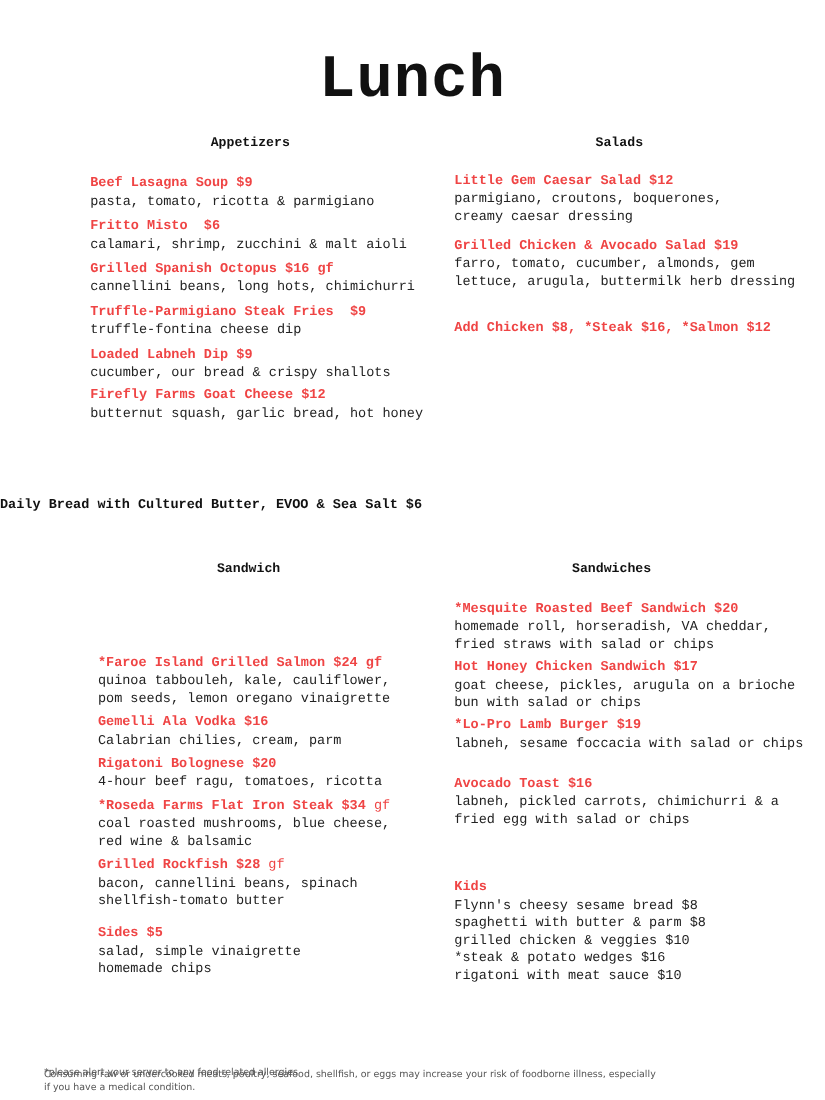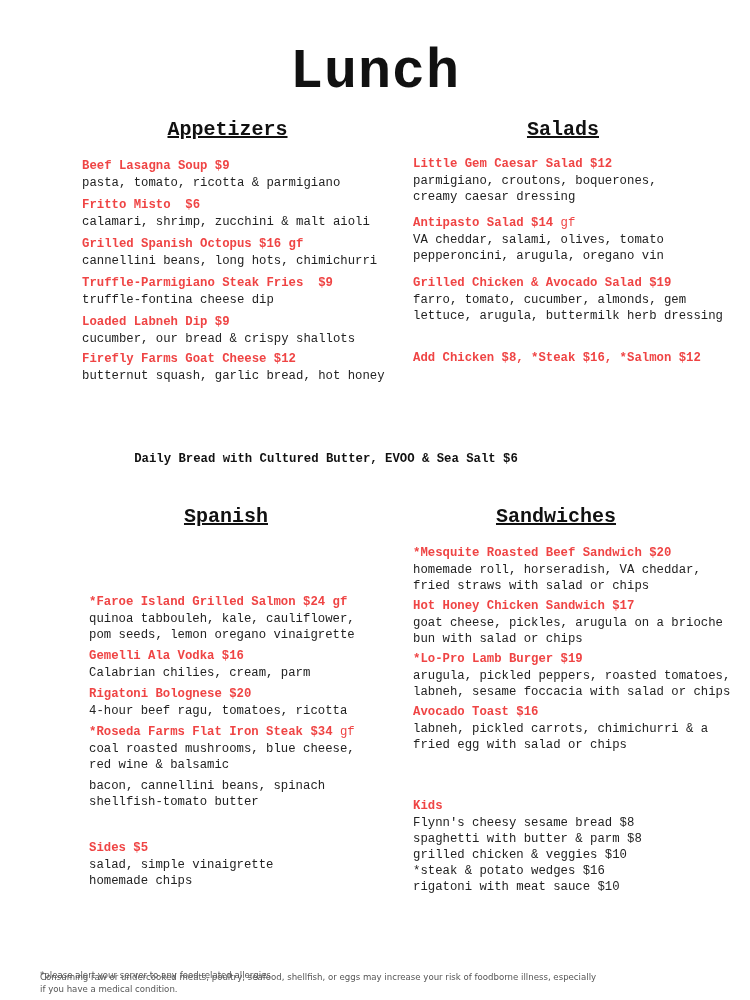--- a/index.html
+++ b/index.html
@@ -1,27 +1,27 @@
 <!DOCTYPE html>
 <html><head>
 <meta charset="utf-8">
 <style>
   html, body { margin: 0; padding: 0; background: #ffffff; }
   body { width: 750px; height: 1000px; position: relative; overflow: hidden; color: #1a1a1a; }
   .title { position: absolute; left: 0; width: 750px; top: 40px; text-align: center;
            font-family: "Liberation Mono", "DejaVu Sans Mono", monospace; font-weight: bold;
            font-size: 55px; line-height: 66px; color: #111; letter-spacing: 1px; }
   .sec-head { position: absolute; font-family: "Liberation Mono", "DejaVu Sans Mono", monospace;
-              font-weight: bold; font-size: 20px; line-height: 20px; text-align: center; color: #111; text-decoration: underline; }
+              font-weight: bold; font-size: 12px; line-height: 20px; text-align: center; color: #111; }
   .col { position: absolute; font-family: "Liberation Mono", "DejaVu Sans Mono", monospace; font-size: 12.3px; }
   .item { margin: 0; }
   .item-name { font-weight: bold; line-height: 17px; white-space: pre; color: #ef4444; }
   .item-name .suffix { font-weight: normal; }
   .item-desc { line-height: 16px; white-space: pre; color: #222; }
-  .bread { position: absolute; left: 0; width: 652px; top: 451px; text-align: center;
+  .bread { position: absolute; left: 0; width: 652px; top: 451px; 
            font-family: "Liberation Mono", "DejaVu Sans Mono", monospace; font-weight: bold;
            font-size: 12.3px; line-height: 17px; color: #111; white-space: pre; }
   .footer { position: absolute; left: 40px; width: 560px; font-family: "DejaVu Sans", "Liberation Sans", sans-serif;
             font-size: 8.6px; color: #555; line-height: 11.5px; }
 </style>
 </head>
 <body>
 
 <div class="title">Lunch</div>
 
@@ -53,56 +53,52 @@
   </div>
 </div>
 
 <div class="sec-head" style="left:500px;width:126px;top:120px;">Salads</div>
 <div class="col" style="left:413px;top:156px;width:330px;">
   <div class="item" style="height:59px;">
     <div class="item-name">Little Gem Caesar Salad $12</div>
     <div class="item-desc">parmigiano, croutons, boquerones,</div>
     <div class="item-desc">creamy caesar dressing</div>
   </div>
-  <div class="item" style="height:60px;">
-    <div class="item-name"><span>Antipasto Salad $14</span><span class="suffix"> gf</span></div>
-    <div class="item-desc">VA cheddar, salami, olives, tomato</div>
-    <div class="item-desc">pepperoncini, arugula, oregano vin</div>
-  </div>
   <div class="item" style="height:75px;">
     <div class="item-name">Grilled Chicken &amp; Avocado Salad $19</div>
     <div class="item-desc">farro, tomato, cucumber, almonds, gem</div>
     <div class="item-desc">lettuce, arugula, buttermilk herb dressing</div>
   </div>
   <div class="item-name">Add Chicken $8, *Steak $16, *Salmon $12</div>
 </div>
 
 <div class="bread">Daily Bread with Cultured Butter, EVOO &amp; Sea Salt $6</div>
 
-<div class="sec-head" style="left:165px;width:122px;top:507px;">Spanish</div>
+<div class="sec-head" style="left:165px;width:122px;top:507px;">Sandwich</div>
 <div class="col" style="left:89px;top:546px;width:310px;">
   <div class="item" style="height:54px;margin-top:48px;">
     <div class="item-name">*Faroe Island Grilled Salmon $24 gf</div>
     <div class="item-desc">quinoa tabbouleh, kale, cauliflower,</div>
     <div class="item-desc">pom seeds, lemon oregano vinaigrette</div>
   </div>
   <div class="item" style="height:38px;">
     <div class="item-name">Gemelli Ala Vodka $16</div>
     <div class="item-desc">Calabrian chilies, cream, parm</div>
   </div>
   <div class="item" style="height:38px;">
     <div class="item-name">Rigatoni Bolognese $20</div>
     <div class="item-desc">4-hour beef ragu, tomatoes, ricotta</div>
   </div>
   <div class="item" style="height:54px;">
     <div class="item-name"><span>*Roseda Farms Flat Iron Steak $34</span><span class="suffix"> gf</span></div>
     <div class="item-desc">coal roasted mushrooms, blue cheese,</div>
     <div class="item-desc">red wine &amp; balsamic</div>
   </div>
   <div class="item" style="height:62px;">
+    <div class="item-name"><span>Grilled Rockfish $28</span><span class="suffix"> gf</span></div>
     <div class="item-desc">bacon, cannellini beans, spinach</div>
     <div class="item-desc">shellfish-tomato butter</div>
   </div>
   <div class="item">
     <div class="item-name">Sides $5</div>
     <div class="item-desc">salad, simple vinaigrette</div>
     <div class="item-desc">homemade chips</div>
   </div>
 </div>
 
@@ -113,21 +109,20 @@
     <div class="item-desc">homemade roll, horseradish, VA cheddar,</div>
     <div class="item-desc">fried straws with salad or chips</div>
   </div>
   <div class="item" style="height:53px;">
     <div class="item-name">Hot Honey Chicken Sandwich $17</div>
     <div class="item-desc">goat cheese, pickles, arugula on a brioche</div>
     <div class="item-desc">bun with salad or chips</div>
   </div>
   <div class="item" style="height:53px;">
     <div class="item-name">*Lo-Pro Lamb Burger $19</div>
-    <div class="item-desc">arugula, pickled peppers, roasted tomatoes,</div>
     <div class="item-desc">labneh, sesame foccacia with salad or chips</div>
   </div>
   <div class="item" style="height:94px;">
     <div class="item-name">Avocado Toast $16</div>
     <div class="item-desc">labneh, pickled carrots, chimichurri &amp; a</div>
     <div class="item-desc">fried egg with salad or chips</div>
   </div>
   <div class="item">
     <div class="item-name">Kids</div>
     <div class="item-desc">Flynn's cheesy sesame bread $8</div>

